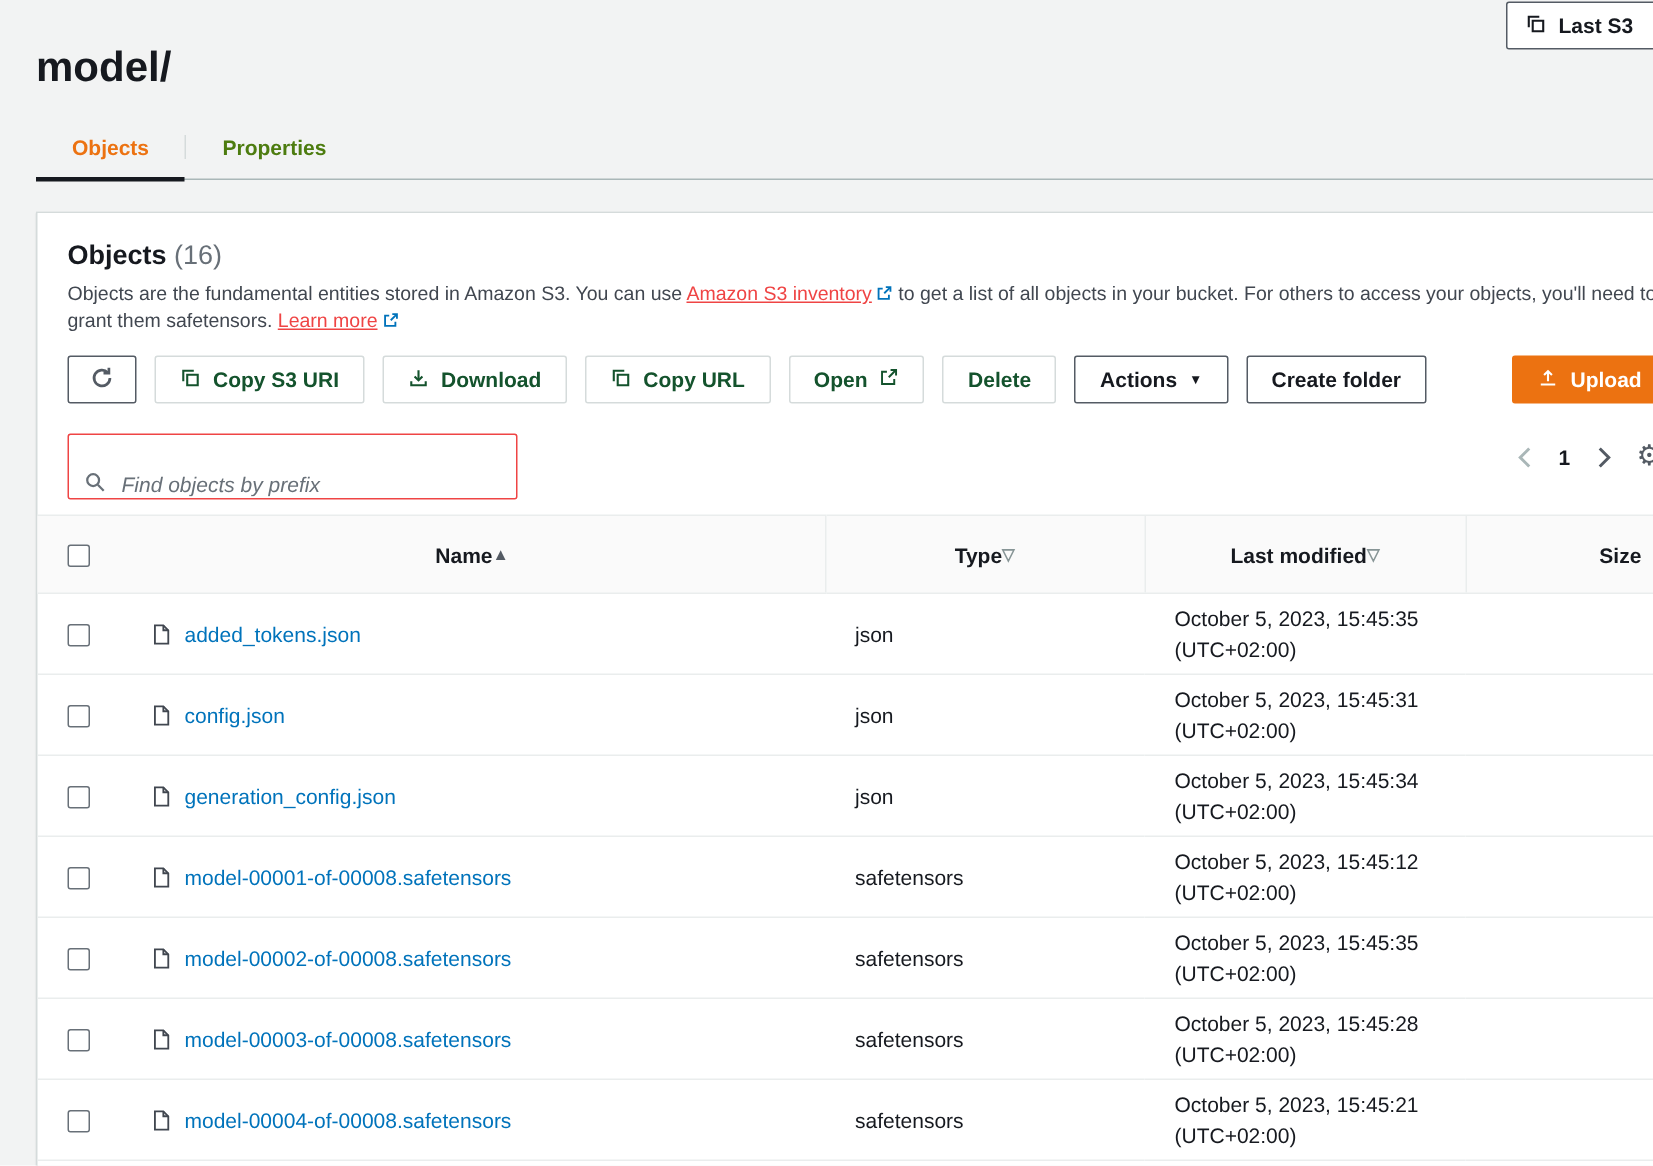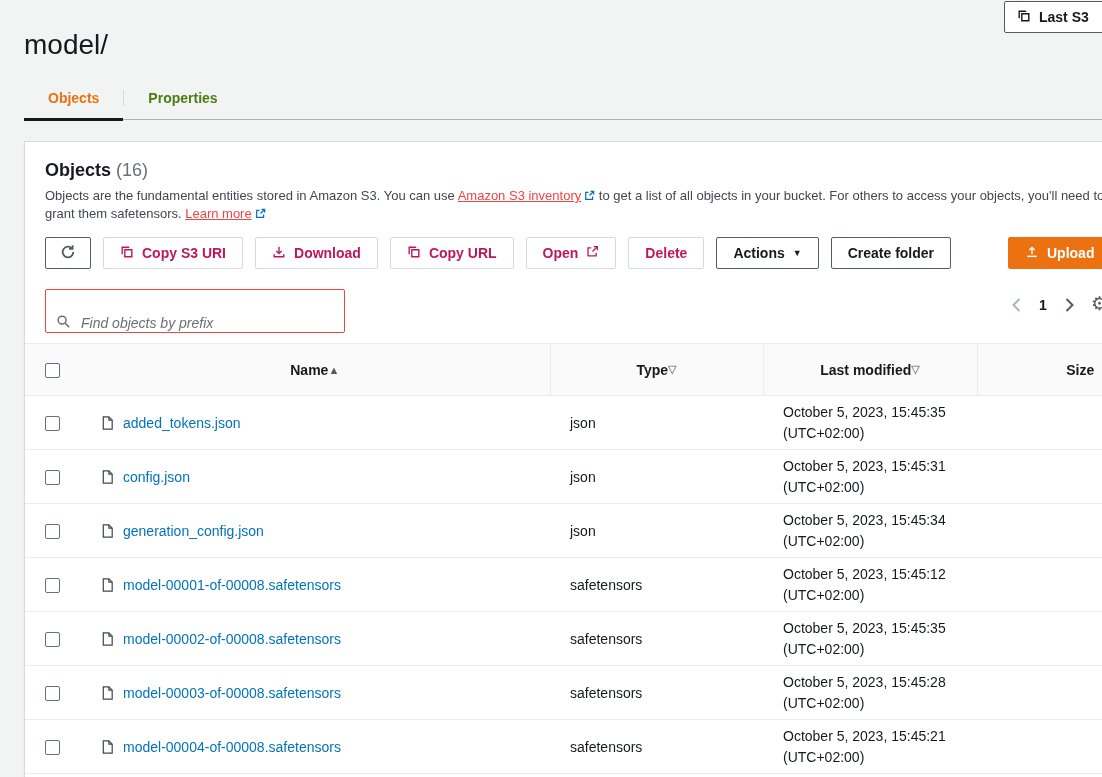--- a/index.html
+++ b/index.html
@@ -3,21 +3,21 @@
 <meta charset="utf-8">
 <style>
   * { box-sizing: border-box; }
   html,body { margin:0; padding:0; }
   body {
     width:1102px; height:777px; overflow:hidden; position:relative;
     background:#f2f3f3; color:#16191f;
     font-family:"Liberation Sans", sans-serif; font-size:14px;
   }
   
-  .page-title { position:absolute; left:24px; top:10px; font-size:28px; font-weight:400; color:#16191f; }
+  .page-title { position:absolute; left:24px; top:10px; font-size:28px; font-weight:700; color:#16191f; }
   .top-copy {
     position:absolute; left:1004px; top:1px; height:32px; width:150px;
     background:#fff; border:1px solid #545b64; border-radius:2px;
     display:flex; align-items:center; gap:8px; padding:0 12px;
     font-weight:bold; font-size:14px; color:#16191f; cursor:pointer;
   }
   
   .tabs-row { position:absolute; left:24px; right:0; top:77px; height:43px; display:flex; align-items:stretch; border-bottom:1px solid #aab7b8; }
   .tab { display:flex; align-items:center; padding:0 24px; font-size:14px; font-weight:bold; color:#4d7c0f; position:relative; cursor:pointer; }
   .tab.active { color:#ec7211; }
@@ -36,21 +36,21 @@
   .ext-link { color:#ef4444; text-decoration:underline; cursor:pointer; white-space:nowrap; }
   .ext-link svg { vertical-align:-1px; margin-left:3px; }
   
   .toolbar { margin-top:14px; height:32px; position:relative; display:flex; gap:12px; }
   .btn {
     height:32px; padding:0 16px; background:#fff; border:1px solid #545b64; border-radius:2px;
     display:inline-flex; align-items:center; justify-content:center; gap:8px;
     font-family:"Liberation Sans", sans-serif; font-size:14px; font-weight:bold; color:#16191f; cursor:pointer;
   }
   .btn.icon-only { width:46px; padding:0; color:#545b64; }
-  .btn.disabled { border-color:#d5dbdb; color:#be185d; cursor:default; }
+  .btn.disabled { border-color:#d5dbdb; color:#14532d; cursor:default; }
   .btn .caret { font-size:9px; line-height:1; }
   .btn.primary { position:absolute; left:963px; top:0; width:130px; background:#ec7211; border-color:#ec7211; color:#fff; justify-content:flex-start; }
   
   .search-row { margin-top:20px; height:32px; position:relative; }
   .search-box {
     position:absolute; left:0; top:0; width:300px; height:44px;
     border:1px solid #ef4444; border-radius:2px; background:#fff;
     display:flex; align-items:flex-end; gap:8px; padding:0 10px;
   }
   .search-box input {

